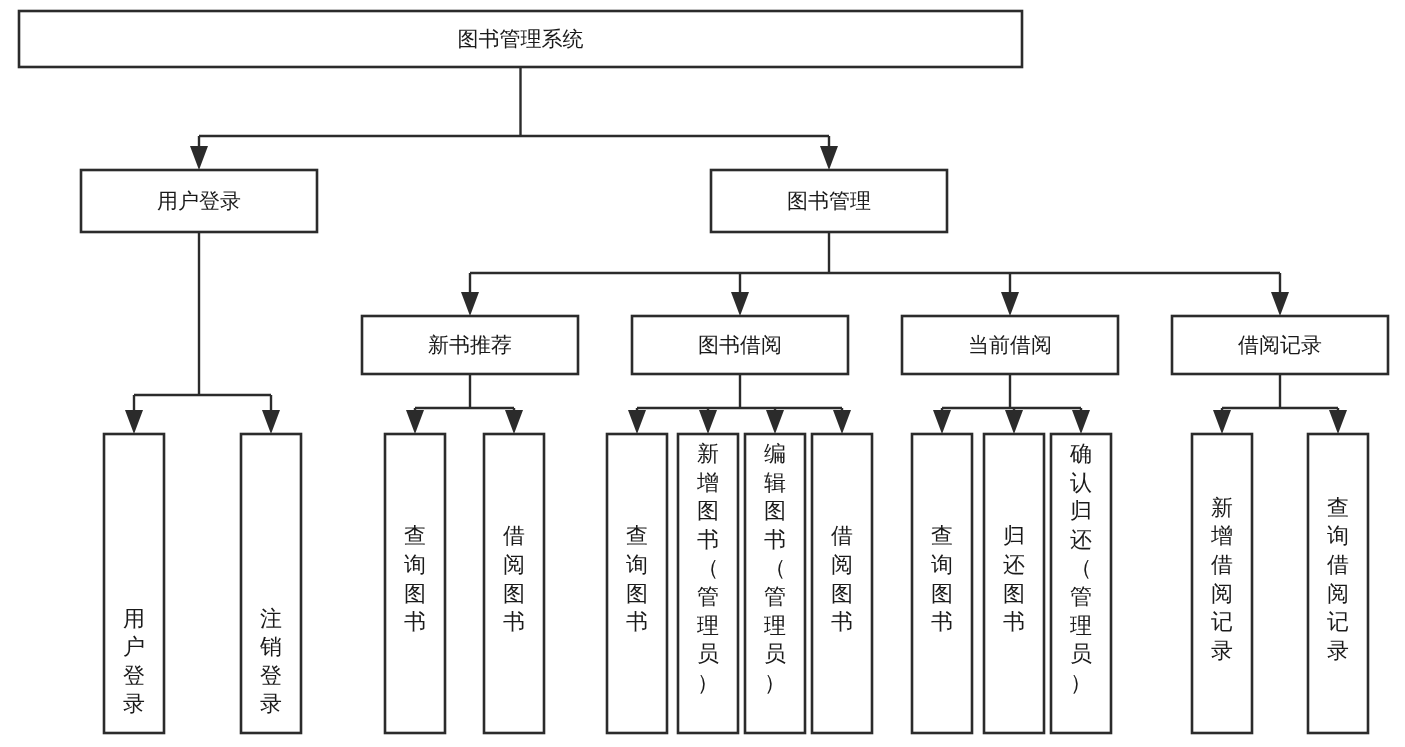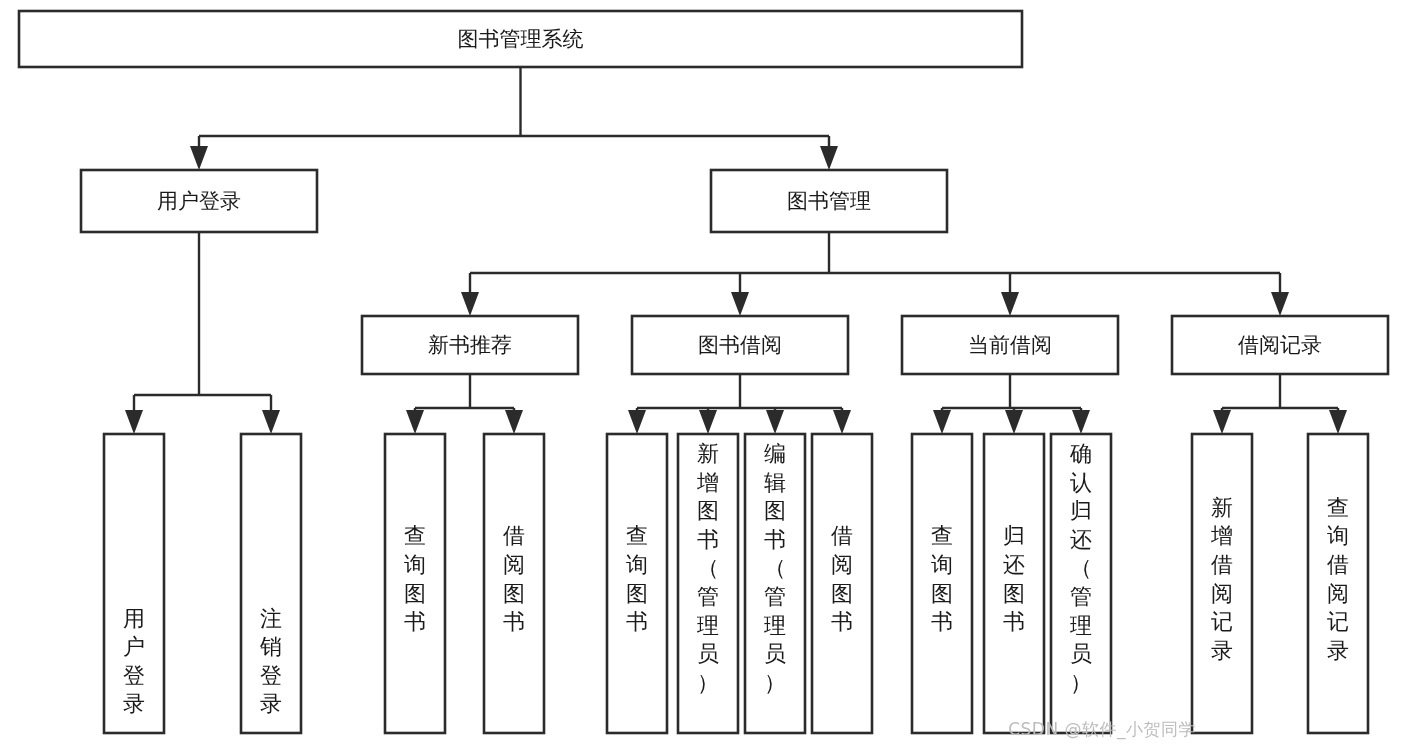--- a/index.html
+++ b/index.html
@@ -314,14 +314,13 @@
       <div style="position: absolute; left: 1308px; top: 434px; width: 60px; height: 299px; display: flex; flex-direction: column; align-items: center; justify-content: center; box-sizing: border-box; padding: 6px 0px 14px; pointer-events: none;">
         <div style="font-family: &quot;DejaVu Sans&quot;, &quot;Liberation Sans&quot;, sans-serif; font-size: 22px; line-height: 1.3; color: rgb(26, 26, 26); text-align: center; white-space: pre;">查
 询
 借
 阅
 记
 录</div>
       </div>
     </div>
 
-  <div class="watermark">CSDN @软件_小贺同学</div>
 </div>
 
 </body></html>

